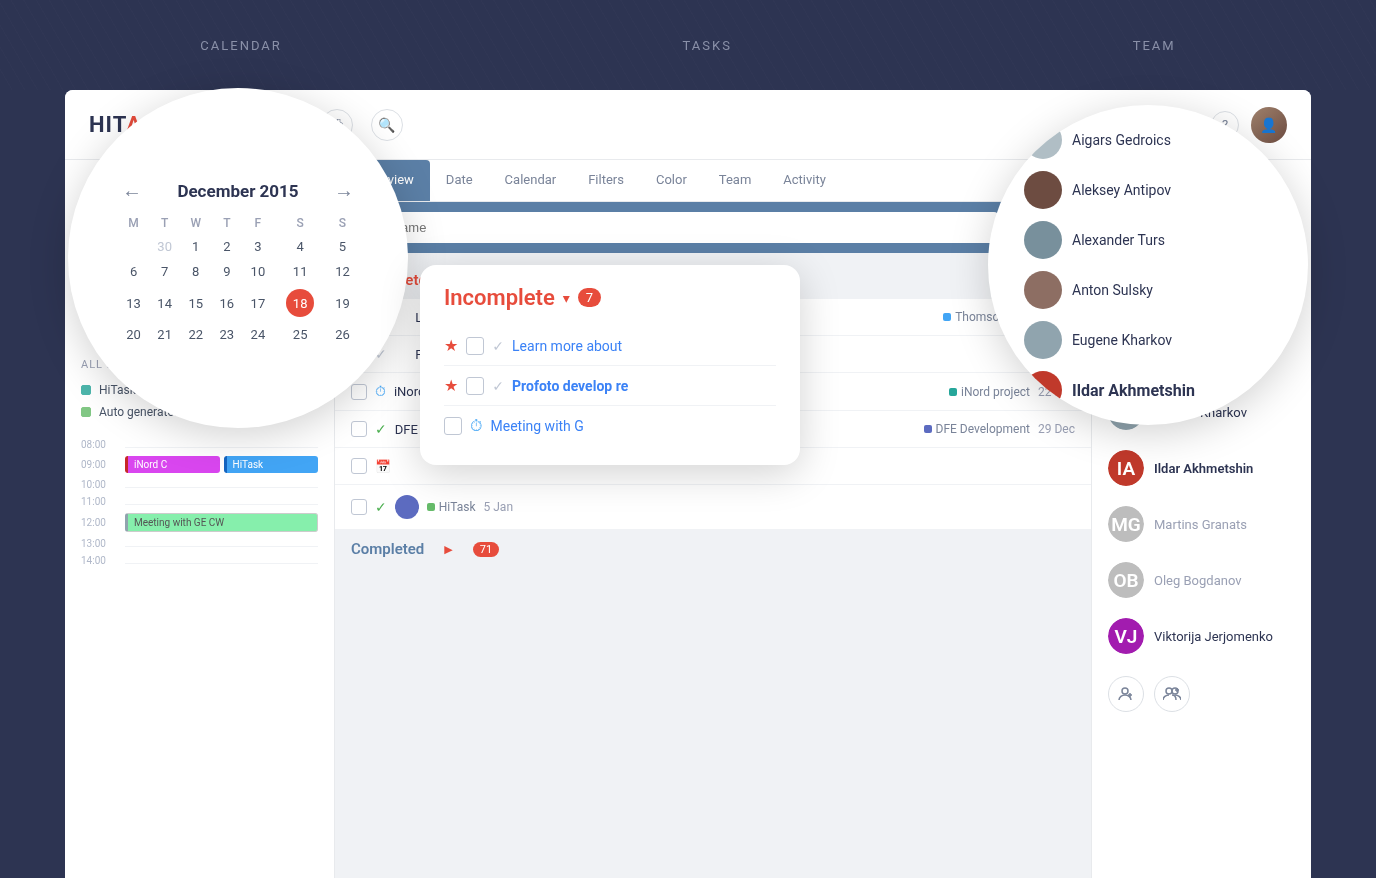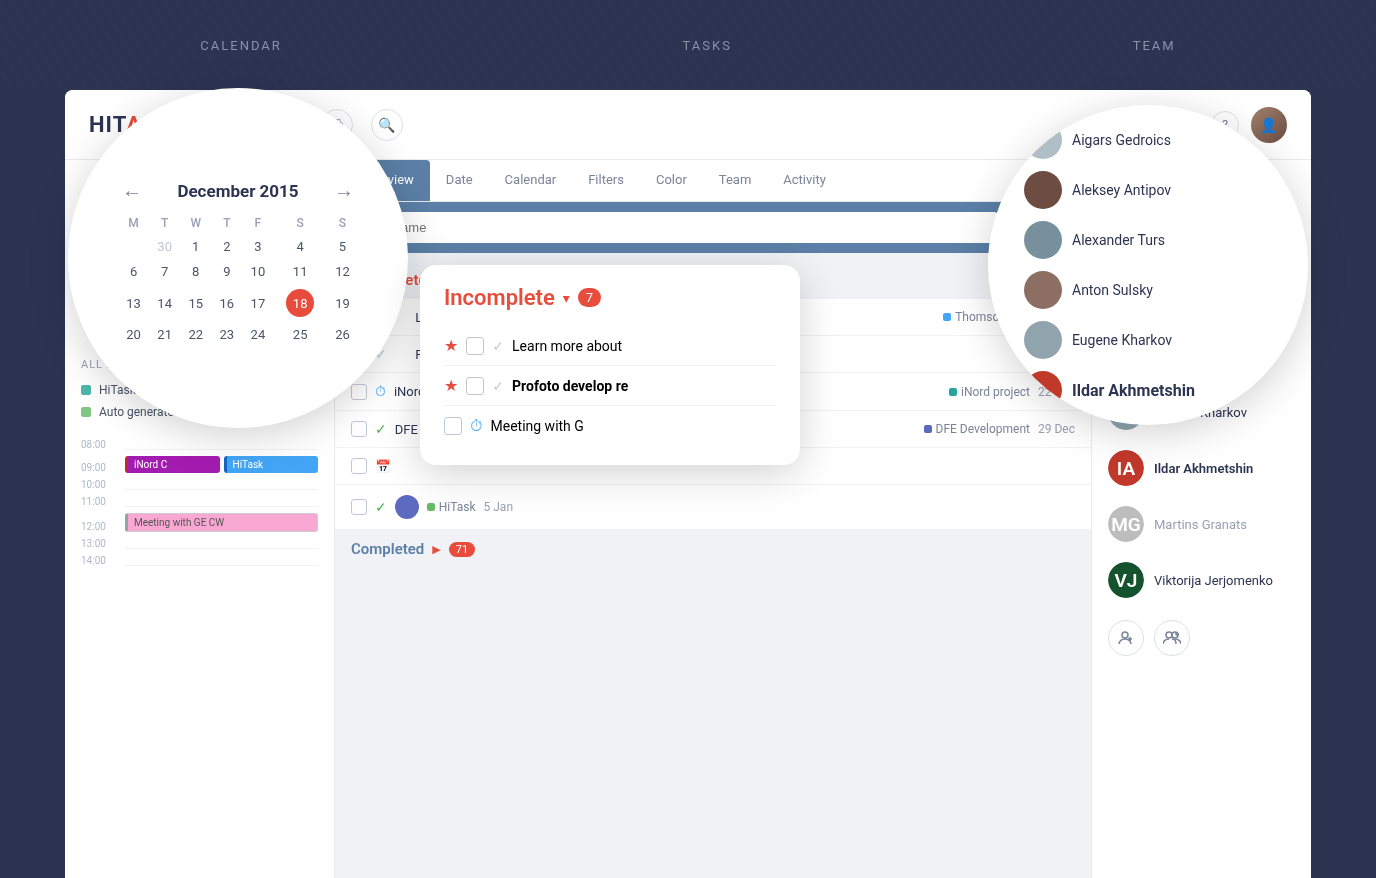--- a/index.html
+++ b/index.html
@@ -178,35 +178,35 @@
     }
     .event-dot {
       width: 10px; height: 10px; border-radius: 2px; flex-shrink: 0;
     }
     .event-dot.teal { background: #4db6ac; border: 1px solid #4db6ac; }
     .event-dot.green { background: #81c784; border: 1px solid #81c784; }
 
     
     .time-slots { margin-top: 16px; }
     .time-row {
-      display: flex; align-items: flex-end; gap: 8px;
+      display: flex; align-items: center; gap: 8px;
       margin-bottom: 6px;
     }
     .time-label { font-size: 10px; color: #b0b8c9; width: 36px; flex-shrink: 0; }
     .time-divider { height: 1px; background: #f0f2f5; flex: 1; margin-top: 6px; }
     .time-events { display: flex; gap: 4px; flex: 1; }
     .time-event-block {
       border-radius: 3px; padding: 3px 6px;
       font-size: 10px; color: #fff; flex: 1; min-width: 0;
       white-space: nowrap; overflow: hidden; text-overflow: ellipsis;
     }
-    .time-event-block.red { background: #a21caf; border-left: 3px solid #c62828; }
+    .time-event-block.red { background: #d946ef; border-left: 3px solid #c62828; }
     .time-event-block.blue { background: #42a5f5; border-left: 3px solid #1565c0; }
     .time-event-block.outline {
-      background: #f9a8d4; border: 1px solid #ccc; color: #555;
+      background: #86efac; border: 1px solid #ccc; color: #555;
       border-left: 3px solid #90a4ae;
     }
 
     
     .main-panel {
       flex: 1;
       background: #f0f2f5;
       display: flex;
       flex-direction: column;
       overflow: hidden;
@@ -322,21 +322,21 @@
     .project-dot.red { background: #ef5350; }
     .project-dot.teal { background: #26a69a; }
     .project-dot.indigo { background: #5c6bc0; }
     .project-dot.green { background: #66bb6a; }
     .task-assignee { width: 24px; height: 24px; border-radius: 50%; flex-shrink: 0; }
     .task-date { font-size: 12px; color: #9aa0b4; white-space: nowrap; }
     .task-timer-icon { color: #42a5f5; font-size: 14px; }
 
     
     .completed-header {
-      display: flex; align-items: center; gap: 8px;
+      display: flex; align-items: center; gap: 20px;
       padding: 10px 16px; cursor: pointer;
     }
     .completed-title { font-size: 15px; font-weight: 600; color: #5b7fa6; }
     .completed-arrow { color: #e74c3c; font-size: 11px; }
     .completed-count {
       background: #e74c3c; color: #fff;
       border-radius: 10px; padding: 1px 7px; font-size: 11px;
     }
 
     
@@ -428,21 +428,21 @@
     .incomplete-task {
       display: flex; align-items: center; gap: 8px;
       padding: 10px 0; border-bottom: 1px solid #f0f2f5;
     }
     .inc-checkbox {
       width: 18px; height: 18px; border: 1.5px solid #c0c7d4;
       border-radius: 3px; flex-shrink: 0;
     }
     .inc-check { color: #9aa0b4; font-size: 14px; }
     .inc-star { color: #e74c3c; font-size: 16px; }
-    .inc-name { font-size: 14px; color: #000000; flex: 1; }
+    .inc-name { font-size: 14px; color: #3b82f6; flex: 1; }
     .inc-name.bold { font-weight: 700; }
     .inc-timer { color: #42a5f5; font-size: 16px; }
 
     
     .team-circle-member {
       display: flex; align-items: center; gap: 10px; padding: 6px 0;
     }
     .team-circle-avatar {
       width: 38px; height: 38px; border-radius: 50%; flex-shrink: 0;
     }
@@ -739,21 +739,27 @@
         <span class="team-name bold">Ildar Akhmetshin</span>
       </div>
       <div class="team-member">
         <div class="team-avatar">
           <div class="avatar-circle" style="background:#bdbdbd">MG</div>
         </div>
         <span class="team-name muted">Martins Granats</span>
       </div>
       <div class="team-member">
         <div class="team-avatar">
-          <div class="avatar-circle" style="background:#14532d">VJ</div>
+          <div class="avatar-circle" style="background:#bdbdbd">OB</div>
+        </div>
+        <span class="team-name muted">Oleg Bogdanov</span>
+      </div>
+      <div class="team-member">
+        <div class="team-avatar">
+          <div class="avatar-circle" style="background:#a21caf">VJ</div>
         </div>
         <span class="team-name">Viktorija Jerjomenko</span>
       </div>
       <div class="team-add-btns">
         <div class="team-add-btn">
           <svg width="16" height="16" viewBox="0 0 16 16" fill="none">
             <circle cx="7" cy="5" r="3" stroke="#7a8499" stroke-width="1.5"></circle>
             <path d="M1 14c0-3 3-5 6-5s6 2 6 5" stroke="#7a8499" stroke-width="1.5"></path>
             <path d="M12 7v4M10 9h4" stroke="#7a8499" stroke-width="1.5"></path>
           </svg>

